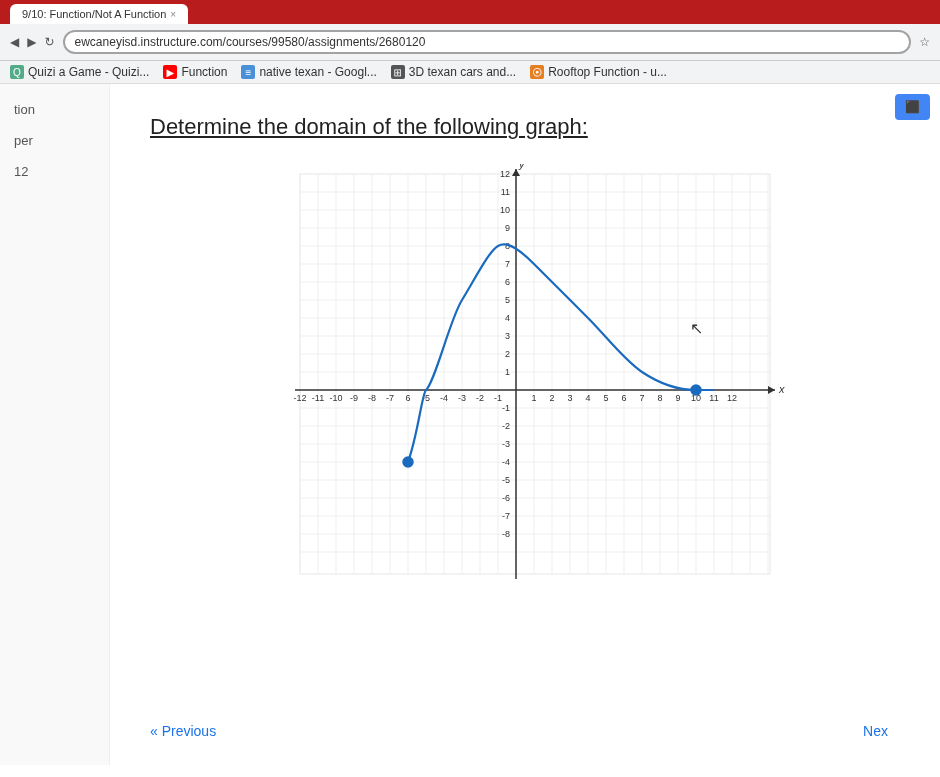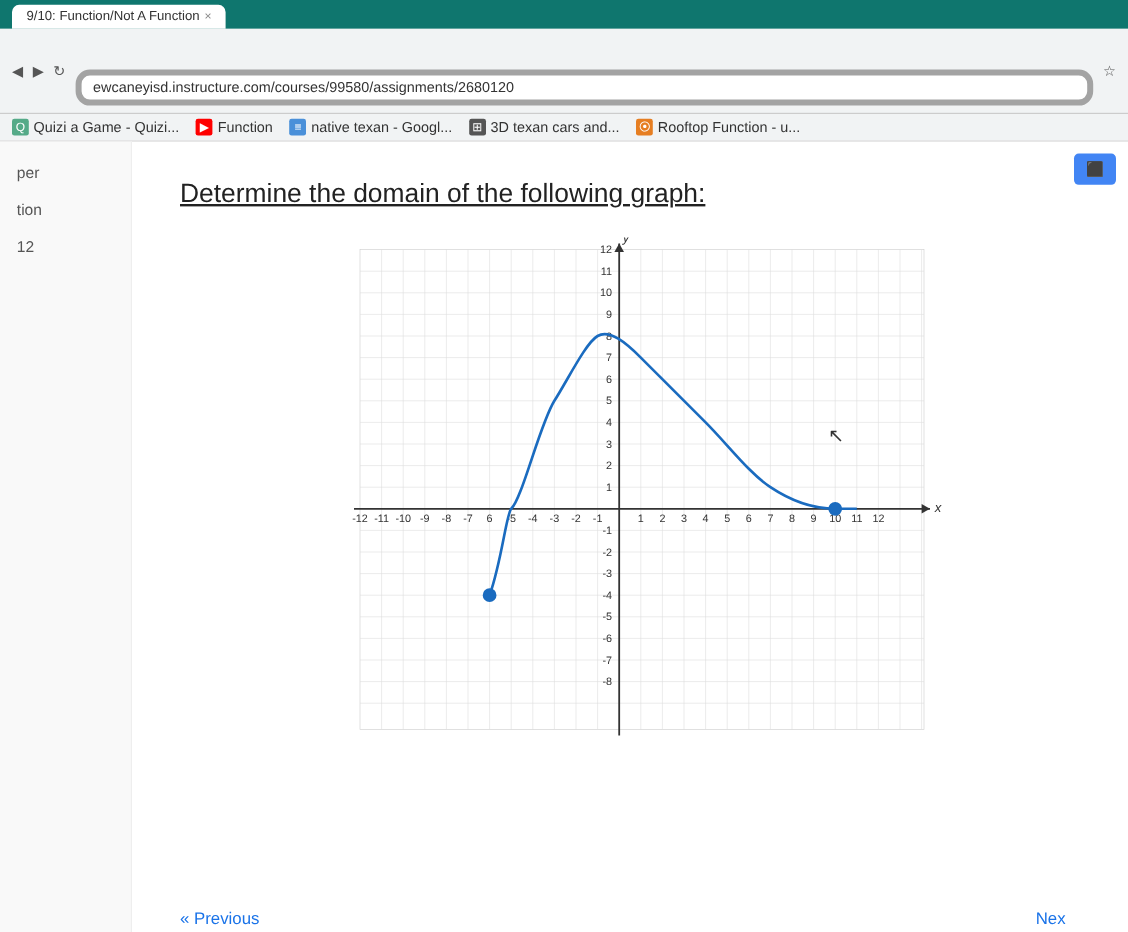--- a/index.html
+++ b/index.html
@@ -11,30 +11,29 @@
       border-bottom: 1px solid #ccc;
       padding: 6px 10px;
       display: flex;
       align-items: center;
       gap: 8px;
       font-size: 12px;
       color: #333;
     }
     .url-bar {
       background: #fff;
-      border: 5px solid #a3a3a3;
+      border: 2px solid #a3a3a3;
       border-radius: 12px;
       padding: 3px 10px;
       font-size: 12px;
       color: #333;
       flex: 1;
-      margin-top: 28px;
     }
     .tab-bar {
-      background: #0f766e;
+      background: #b91c1c;
       padding: 4px 10px 0;
       display: flex;
       align-items: flex-end;
       gap: 2px;
       font-size: 11px;
     }
     .tab {
       background: #f1f3f4;
       border-radius: 6px 6px 0 0;
       padding: 4px 12px;
@@ -195,22 +194,22 @@
     <div class="bookmark-item">
       <span class="bookmark-icon bm-rooftop">⦿</span>
       <span>Rooftop Function - u...</span>
     </div>
   </div>
 
 <div class="main-content">
 
   <div class="sidebar">
 
-  <div class="sidebar-item">per</div>
-      <div class="sidebar-item">tion</div>
+  <div class="sidebar-item">tion</div>
+      <div class="sidebar-item">per</div>
       <div class="sidebar-item">12</div>
     </div>
 
   <div class="content-area">
     <button class="float-btn">⬛</button>
 
     <div class="page-title">Determine the domain of the following graph:</div>
 
     <div class="graph-container">
       <svg width="530" height="430" style="font-family:Arial,sans-serif;">

